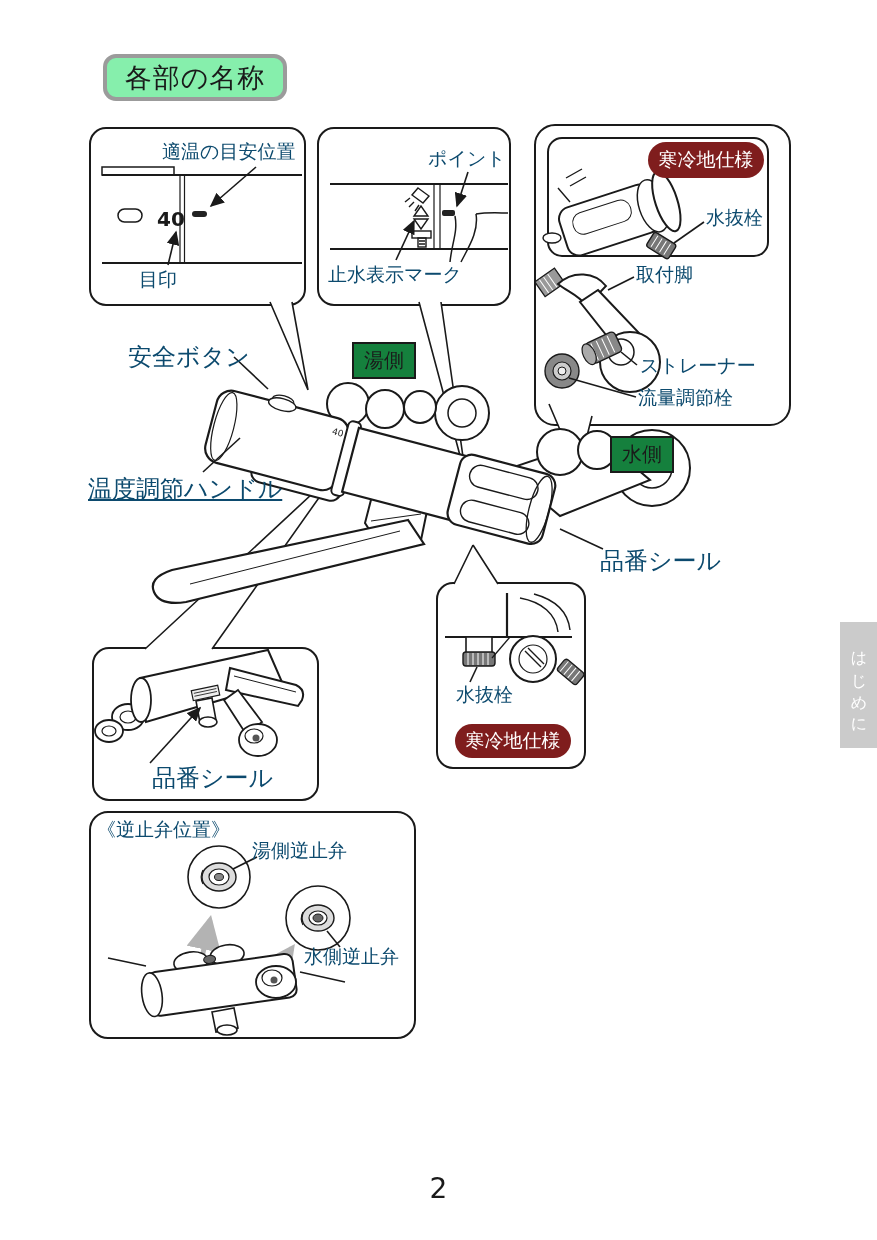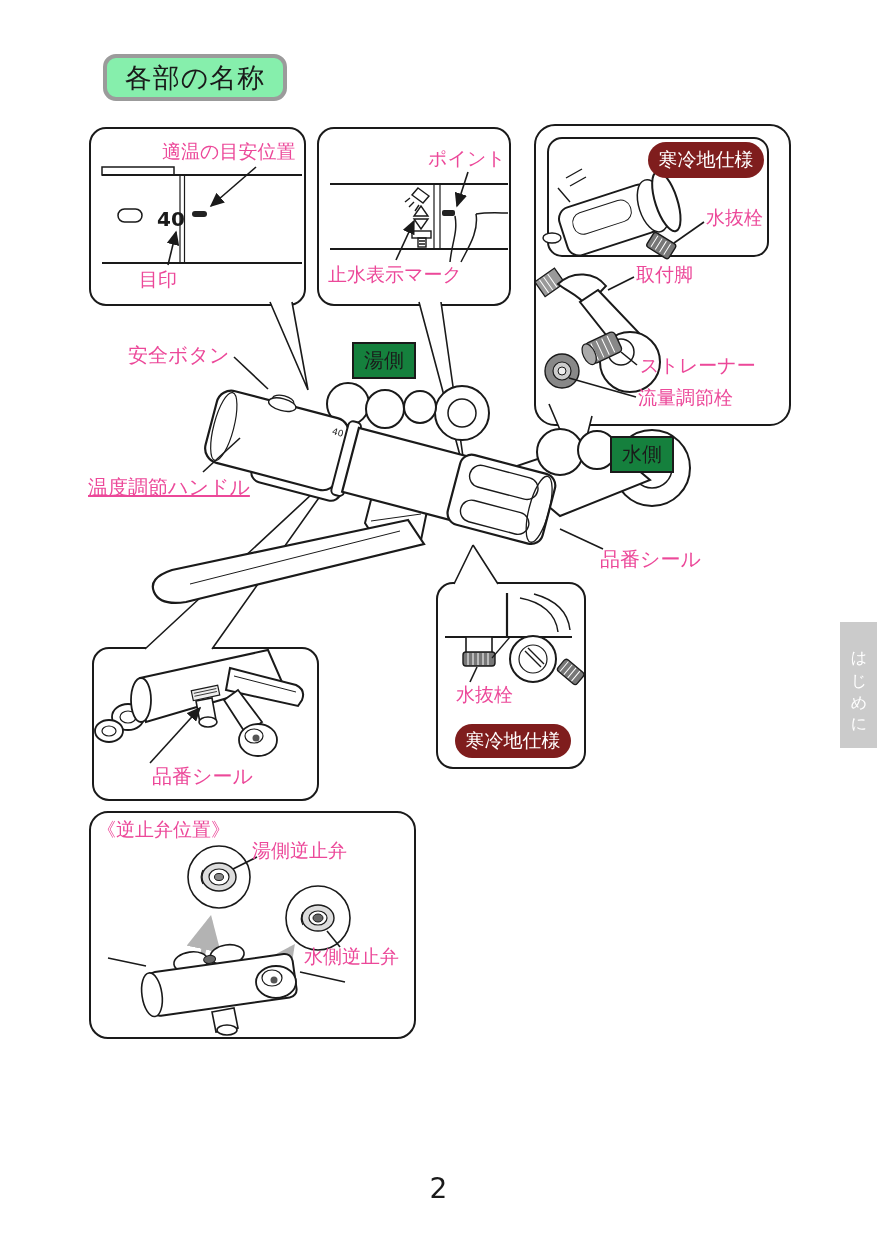--- a/index.html
+++ b/index.html
@@ -1,22 +1,22 @@
 <!DOCTYPE html>
 <html><head>
 <meta charset="utf-8">
 <style>
   html,body{margin:0;padding:0;background:#fff;}
   .page{
     position:relative;width:877px;height:1240px;background:#ffffff;
     font-family:"DejaVu Sans","Liberation Sans",sans-serif;color:#1a1a1a;overflow:hidden;
   }
   svg.art{position:absolute;left:0;top:0;width:877px;height:1240px;}
-  .lbl{position:absolute;font-size:19px;line-height:1.2;white-space:nowrap;color:#ec4899;}
-  .lbl.big{font-size:20px;}
+  .lbl{position:absolute;font-size:19px;line-height:1.2;white-space:nowrap;color:#0c4a6e;}
+  .lbl.big{font-size:24px;}
   .header-badge{
     position:absolute;left:63px;top:54px;width:184px;height:47px;box-sizing:border-box;
     background:#86efac;border:4px solid #9b9b9b;border-radius:13px;
     display:flex;align-items:center;justify-content:center;font-size:27px;letter-spacing:1px;margin-left:40px;
   }
   .side-box{
     position:absolute;box-sizing:border-box;border:2px solid #1a1a1a;background:#15803d;
     font-size:20px;padding:3px 10px;white-space:nowrap;
   }
   .pill{

